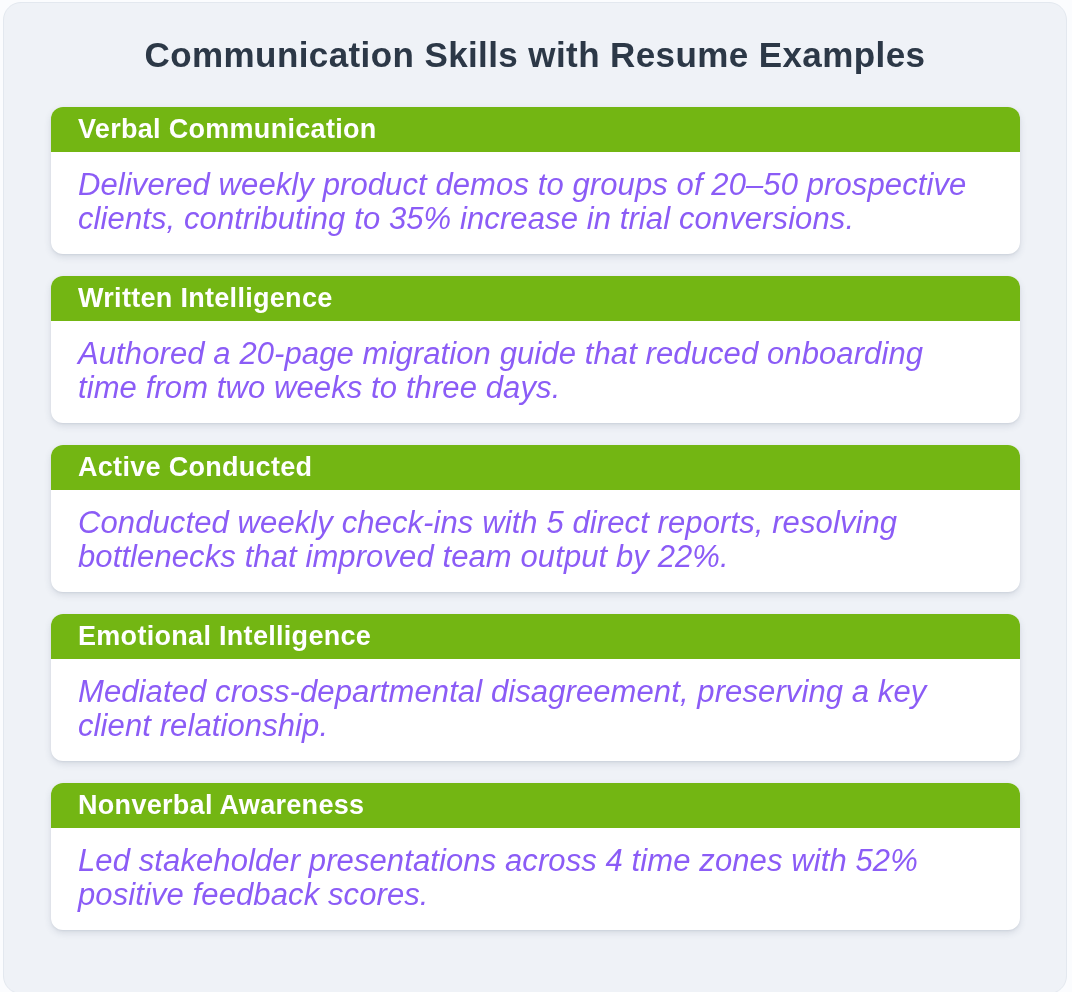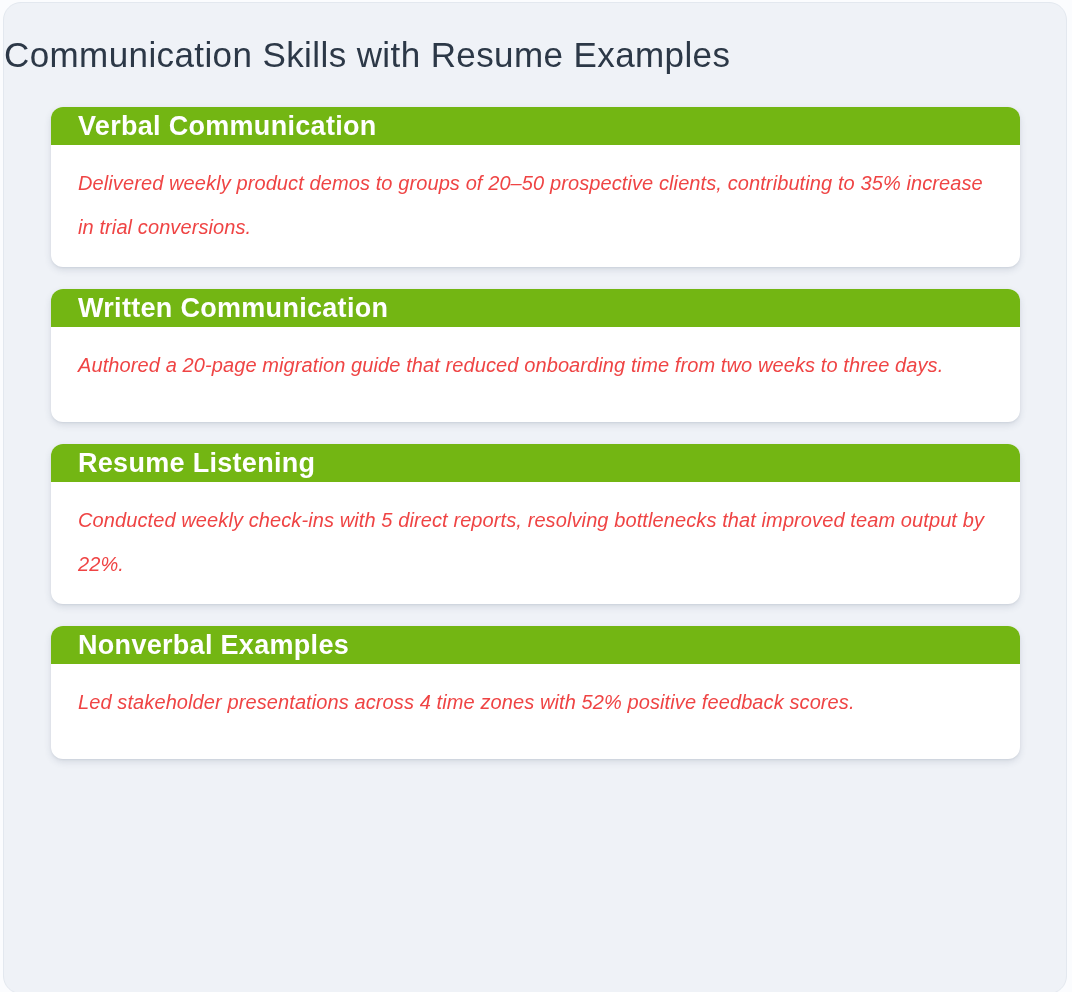--- a/index.html
+++ b/index.html
@@ -17,38 +17,39 @@
     top: 2px;
     width: 1064px;
     height: 992px;
     background: #eff2f7;
     border: 1px solid #e3e8ef;
     border-radius: 18px;
     box-sizing: border-box;
   }
   .page-title {
     margin: 31px 0 0 0;
+    text-align: center;
     font-size: 35px;
     line-height: 42px;
-    font-weight: 400;
+    font-weight: 700;
     color: #2c3847;
     letter-spacing: 0.4px;
   }
   .cards {
     margin: 31px 46px 0 47px;
   }
   .card {
     border-radius: 12px;
     background: #ffffff;
     box-shadow: 0 3px 7px rgba(50, 65, 90, 0.13), 0 1px 2px rgba(50, 65, 90, 0.08);
     margin-bottom: 22px;
   }
   .card-header {
     background: var(--accent-green, #73b613);
-    height: 38px;
+    height: 45px;
     display: flex;
     align-items: center;
     padding: 0 24px 0 27px;
     border-radius: 12px 12px 0 0;
     box-sizing: border-box;
   }
   .card-header-title {
     color: var(--header-text, #ffffff);
     font-size: 27px;
     font-weight: 600;
@@ -57,23 +58,23 @@
   }
   .card-body {
     min-height: 95px;
     padding: 16px 30px 18px 27px;
     box-sizing: border-box;
     border-radius: 0 0 12px 12px;
   }
   .card-body p {
     margin: 0;
     font-style: italic;
-    font-size: 20px;
-    line-height: 44px;
-    color: #ef4444;
+    font-size: 31px;
+    line-height: 34px;
+    color: #8b5cf6;
     letter-spacing: 0.1px;
   }
 </style>
 </head>
 <body>
 
 <div class="canvas">
   <h1 class="page-title">Communication Skills with Resume Examples</h1>
 
   <div class="cards" id="cards-container">
@@ -81,39 +82,47 @@
     <div class="card-header">
       <span class="card-header-title">Verbal Communication</span>
     </div>
     <div class="card-body">
       <p>Delivered weekly product demos to groups of 20–50 prospective clients, contributing to 35% increase in trial conversions.</p>
     </div>
   </div>
 
   <div class="card">
     <div class="card-header">
-      <span class="card-header-title">Written Communication</span>
+      <span class="card-header-title">Written Intelligence</span>
     </div>
     <div class="card-body">
       <p>Authored a 20-page migration guide that reduced onboarding time from two weeks to three days.</p>
     </div>
   </div>
 
   <div class="card">
     <div class="card-header">
-      <span class="card-header-title">Resume Listening</span>
+      <span class="card-header-title">Active Conducted</span>
     </div>
     <div class="card-body">
       <p>Conducted weekly check-ins with 5 direct reports, resolving bottlenecks that improved team output by 22%.</p>
     </div>
   </div>
 
+  <div class="card">
+    <div class="card-header">
+      <span class="card-header-title">Emotional Intelligence</span>
+    </div>
+    <div class="card-body">
+      <p>Mediated cross-departmental disagreement, preserving a key client relationship.</p>
+    </div>
+  </div>
 
   <div class="card">
     <div class="card-header">
-      <span class="card-header-title">Nonverbal Examples</span>
+      <span class="card-header-title">Nonverbal Awareness</span>
     </div>
     <div class="card-body">
       <p>Led stakeholder presentations across 4 time zones with 52% positive feedback scores.</p>
     </div>
   </div>
 </div>
 </div>
 
 </body></html>

